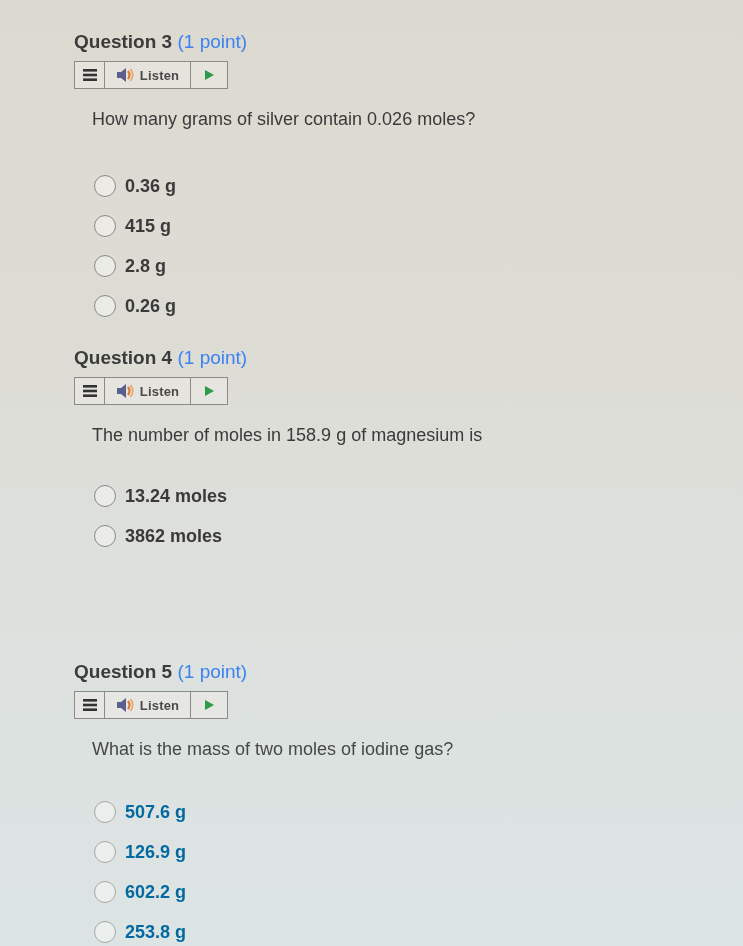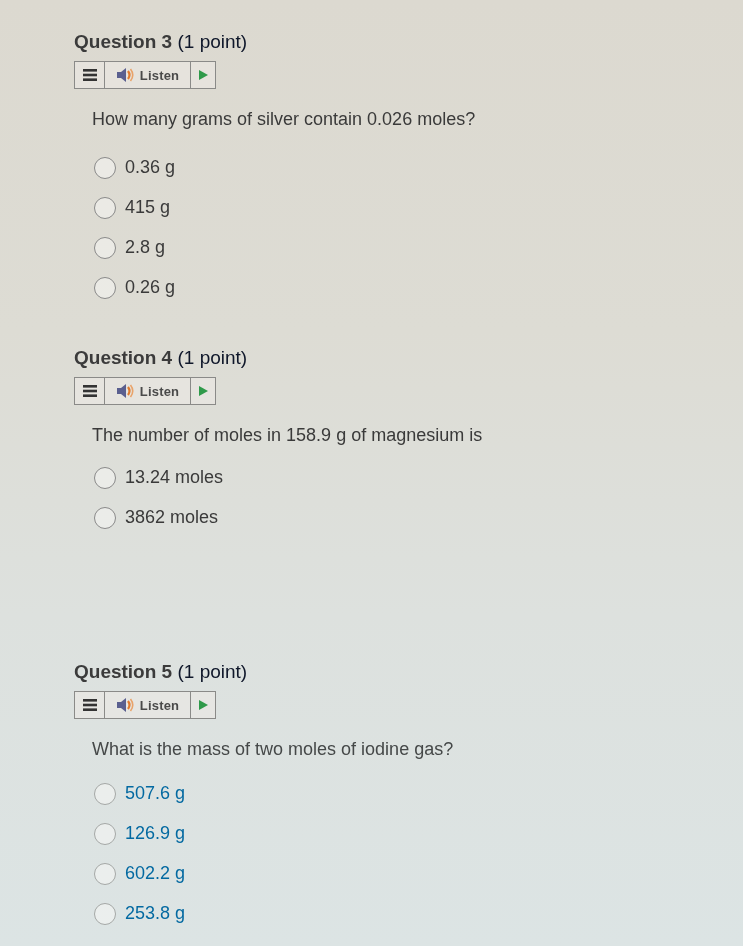--- a/index.html
+++ b/index.html
@@ -23,26 +23,26 @@
     .q-title {
       font-size: 19px;
       font-weight: bold;
       color: #3b3b3b;
       height: 24px;
       line-height: 24px;
       white-space: nowrap;
     }
     .q-title .pts {
       font-weight: normal;
-      color: #0f172a;
+      color: #3b82f6;
     }
     .listen-bar {
       margin-top: 7px;
       display: flex;
-      width: 142px;
+      width: 154px;
       height: 28px;
       border: 1px solid #8a8a88;
       background: rgba(236, 234, 228, 0.6);
       box-sizing: border-box;
     }
     .lb-seg {
       display: flex;
       align-items: center;
       justify-content: center;
       box-sizing: border-box;
@@ -74,23 +74,24 @@
       white-space: nowrap;
       height: 24px;
       line-height: 24px;
     }
     .options {
       margin-top: 26px;
       margin-left: 20px;
     }
     .option {
       display: flex;
-      align-items: flex-start;
+      align-items: flex-end;
       height: 40px;
       cursor: pointer;
+      font-weight: bold;
     }
     .radio {
       width: 22px;
       height: 22px;
       border-radius: 50%;
       border: 1.5px solid #8a8a8a;
       background: rgba(250, 250, 248, 0.5);
       box-sizing: border-box;
       margin-right: 9px;
       flex-shrink: 0;

